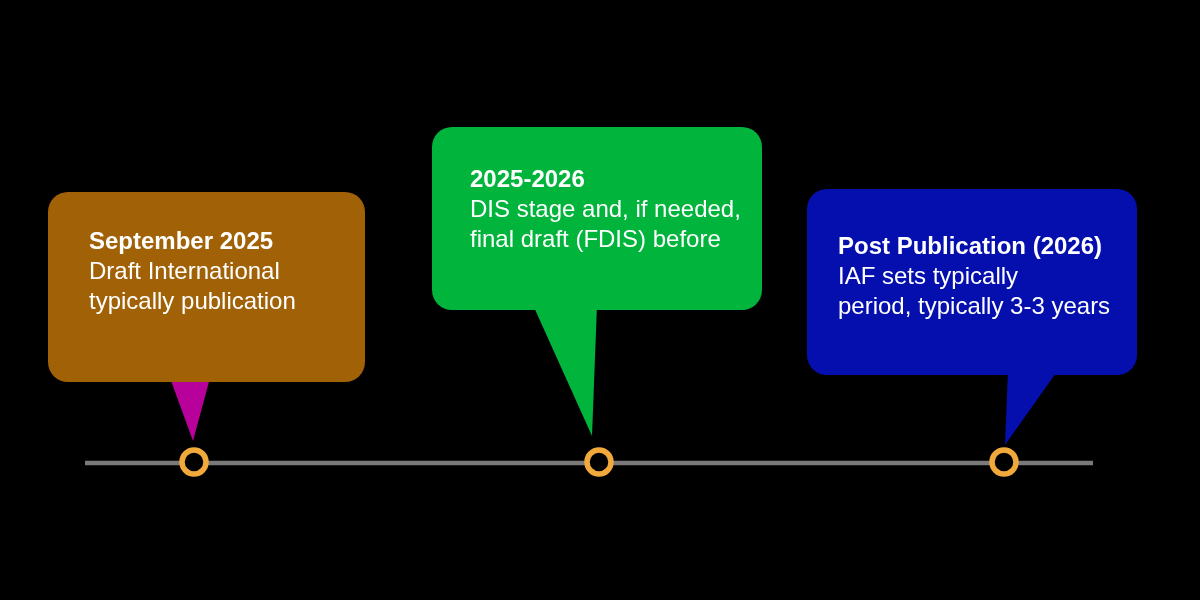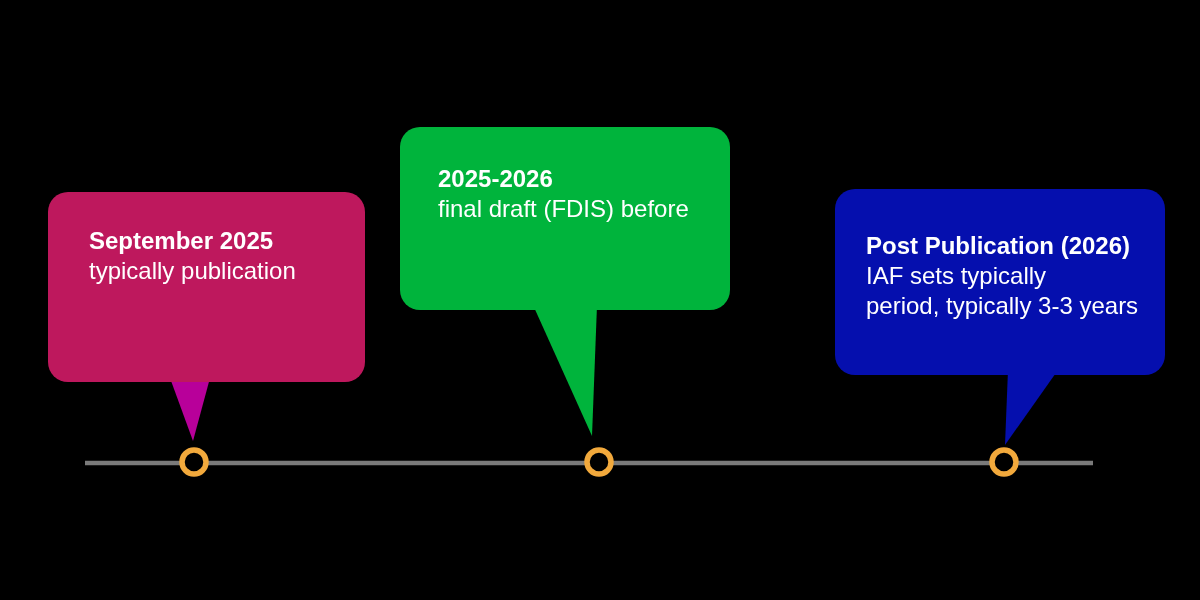--- a/index.html
+++ b/index.html
@@ -34,21 +34,21 @@
     font-weight: bold;
   }
   .bubble-1 {
     left: 48px;
     top: 192px;
     width: 317px;
     height: 190px;
     padding: 34px 20px 0 41px;
   }
   .bubble-2 {
-    left: 400px;
+    left: 432px;
     top: 127px;
     width: 330px;
     height: 183px;
     padding: 37px 20px 0 38px;
   }
   .bubble-3 {
     left: 807px;
     top: 189px;
     width: 330px;
     height: 186px;
@@ -66,29 +66,31 @@
 
     <polygon points="170,378 210,378 193,441" fill="#b8009a"></polygon>
     <polygon points="533,305 597,305 592,436" fill="#00b43c"></polygon>
     <polygon points="1008,370 1058,370 1005,445" fill="#050fae"></polygon>
 
     <circle cx="194" cy="462" r="12" stroke-width="5.5" fill="#000000" stroke="#f2a93c"></circle>
     <circle cx="599" cy="462" r="12" stroke-width="5.5" fill="#000000" stroke="#f2a93c"></circle>
     <circle cx="1004" cy="462" r="12" stroke-width="5.5" fill="#000000" stroke="#f2a93c"></circle>
   </svg>
 
-  <div class="bubble bubble-1" style="background-color: #be185d;">
+  <div class="bubble bubble-1" style="background-color: #a16207;">
     <div class="heading">September 2025</div>
+    <div class="body-line">Draft International</div>
     <div class="body-line">typically publication</div>
   </div>
 
   <div class="bubble bubble-2" style="background-color: rgb(0, 180, 60);">
     <div class="heading">2025-2026</div>
+    <div class="body-line">DIS stage and, if needed,</div>
     <div class="body-line">final draft (FDIS) before</div>
   </div>
 
-  <div class="bubble bubble-3" style="background-color: rgb(5, 15, 174); margin-left: 28px;">
+  <div class="bubble bubble-3" style="background-color: rgb(5, 15, 174);">
     <div class="heading">Post Publication (2026)</div>
     <div class="body-line">IAF sets typically</div>
     <div class="body-line">period, typically 3-3 years</div>
   </div>
 
 </div>
 
 </body></html>

